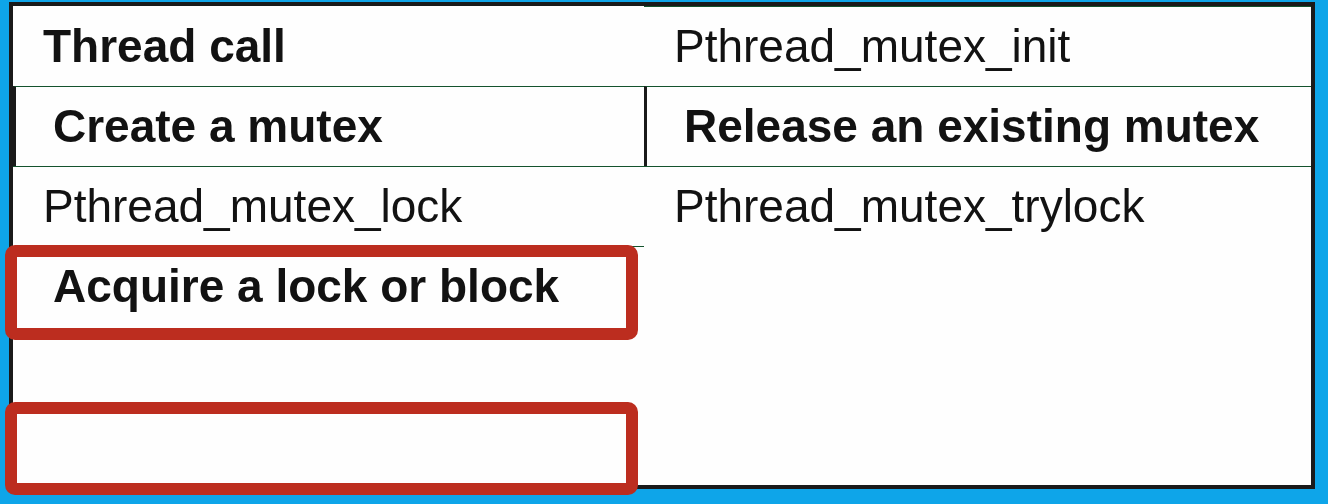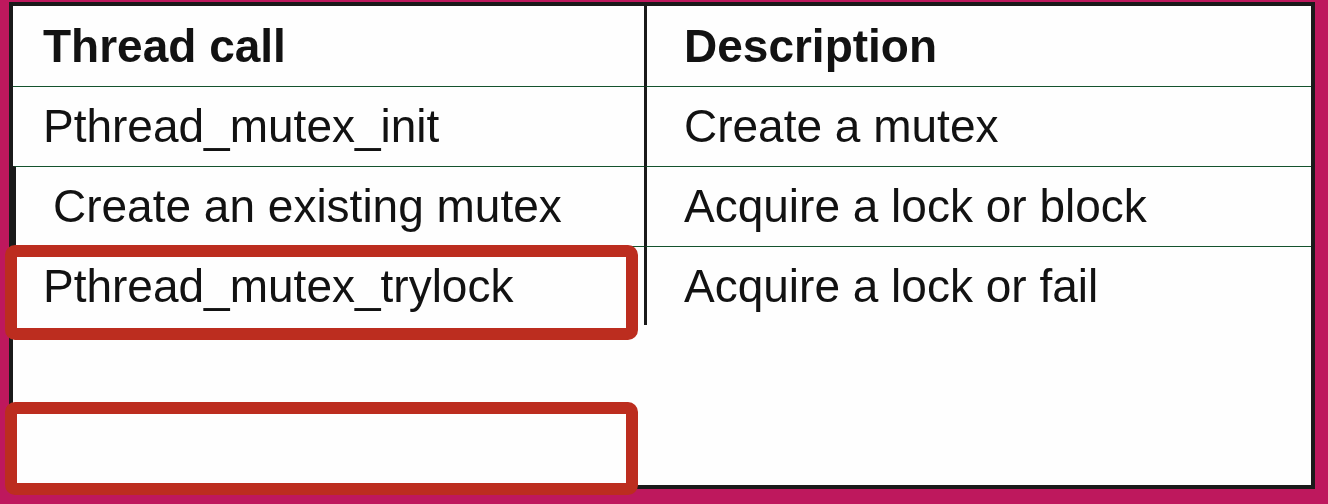--- a/index.html
+++ b/index.html
@@ -4,21 +4,21 @@
 <style>
   html, body { margin: 0; padding: 0; }
   body {
     font-family: "Liberation Sans", "DejaVu Sans", sans-serif;
     background: #ffffff;
   }
   .page {
     position: relative;
     width: 1328px;
     height: 504px;
-    background: #be185d;
+    background: #0ea5e9;
     overflow: hidden;
   }
   .mutex-table {
     position: absolute;
     left: 9px;
     top: 2px;
     width: 1306px;
     height: 487px;
     box-sizing: border-box;
     border: 4px solid #1a1a1a;
@@ -35,20 +35,21 @@
     font-size: 46px;
     letter-spacing: 0px;
     color: #121212;
     white-space: nowrap;
     overflow: hidden;
     border-top: 1px solid #14532d;
   }
   .cell.col2 {
     border-left: 3px solid #1a1a1a;
     padding-left: 37px;
+    font-weight: bold;
   }
   .cell.header {
     font-weight: bold;
     border-top: none;
   }
   .highlight-box {
     position: absolute;
     box-sizing: border-box;
     border: 12px solid #bc2d1f;
     border-radius: 10px;
@@ -61,44 +62,41 @@
 </head>
 <body>
 
 <div class="page">
 
   <div class="mutex-table">
 
     <div class="cell header col1">
       <span>Thread call</span>
     </div>
-    <div class="cell header col2">
-      <span>Description</span>
-    </div>
 
     <div class="cell col1">
       <span>Pthread_mutex_init</span>
     </div>
     <div class="cell col2">
       <span>Create a mutex</span>
     </div>
 
     <div class="cell col2">
-      <span>Create an existing mutex</span>
+      <span>Release an existing mutex</span>
+    </div>
+
+    <div class="cell col1">
+      <span>Pthread_mutex_lock</span>
+    </div>
+    <div class="cell col1">
+      <span>Pthread_mutex_trylock</span>
     </div>
 
     <div class="cell col2">
       <span>Acquire a lock or block</span>
-    </div>
-
-    <div class="cell col1">
-      <span>Pthread_mutex_trylock</span>
-    </div>
-    <div class="cell col2">
-      <span>Acquire a lock or fail</span>
     </div>
 
   </div>
 
   <div class="highlight-box hl-lock"></div>
   <div class="highlight-box hl-unlock"></div>
 
 </div>
 
 </body></html>

